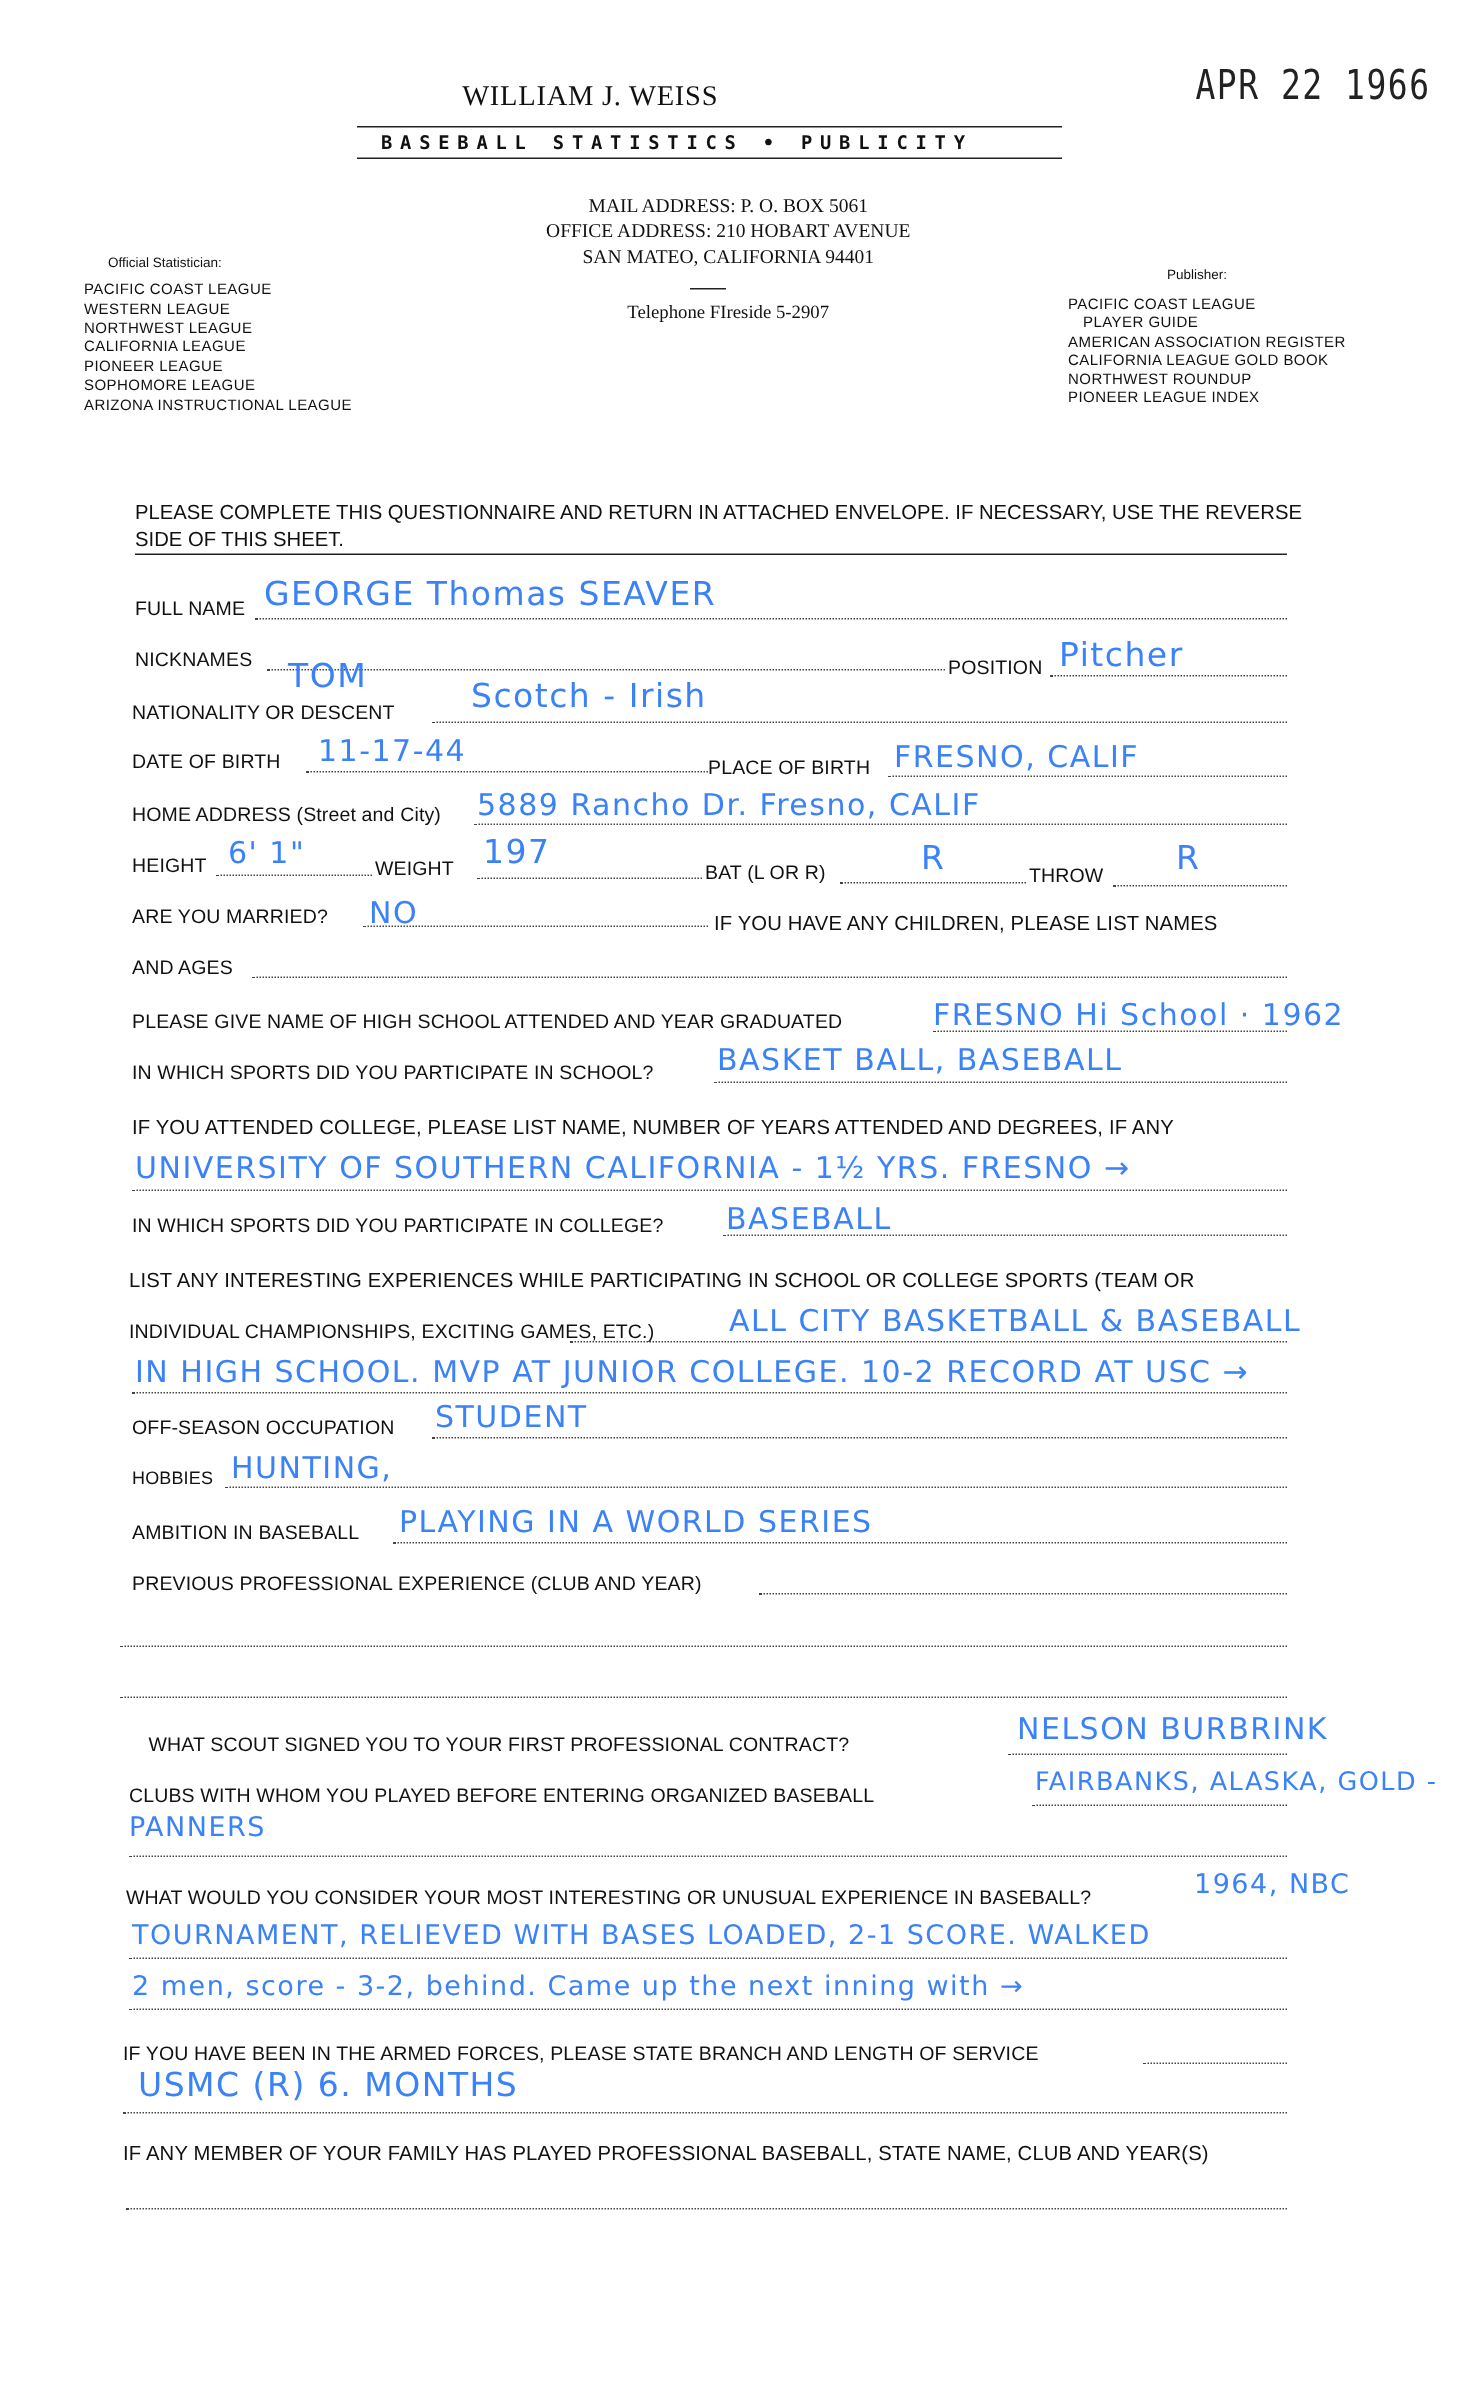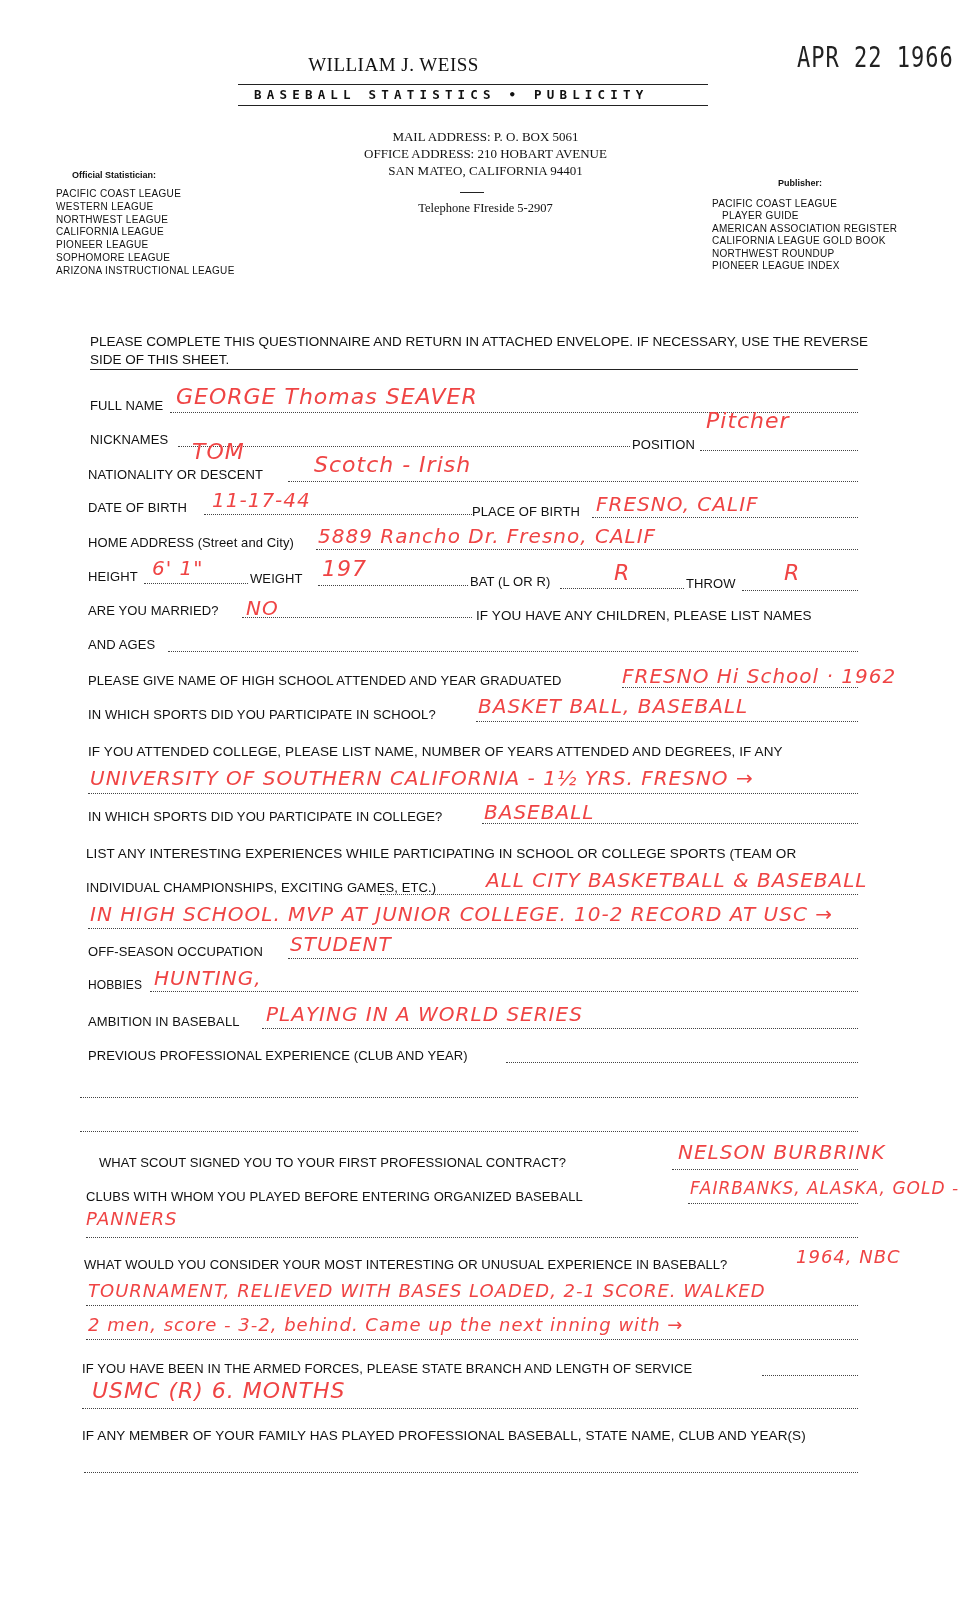--- a/index.html
+++ b/index.html
@@ -1,33 +1,33 @@
 <!DOCTYPE html>
 <html><head>
 <meta charset="utf-8">
 <style>
   html, body { margin: 0; padding: 0; background: #ffffff; }
   body { width: 971px; height: 1600px; position: relative; overflow: hidden; color: #111; }
   .abs { position: absolute; }
   .serif { font-family: "Liberation Serif", "DejaVu Serif", serif; }
   .sans { font-family: "Liberation Sans", "DejaVu Sans", sans-serif; }
   .mono { font-family: "DejaVu Sans Mono", "Liberation Mono", monospace; }
-  .hand { font-family: "DejaVu Sans", sans-serif; font-style: italic; color: #ef4444; letter-spacing: 1px; }
+  .hand { font-family: "DejaVu Sans", sans-serif; color: #3b82f6; letter-spacing: 1px; }
 
   .stamp { left: 797px; top: 42px; font-size: 22px; letter-spacing: 1px; transform: scaleY(1.25); transform-origin: left top; color:#222; }
   .title { left: 0; width: 787px; text-align: center; top: 54px; font-size: 19px; letter-spacing: 0.5px; }
   .tag-line-top { left: 238px; width: 470px; top: 84px; border-top: 1.5px solid #222; }
   .tagline { left: 238px; width: 470px; top: 87px; font-size: 12.5px; font-weight: bold; letter-spacing: 5.2px; white-space: nowrap; padding-left: 16px; }
   .tag-line-bot { left: 238px; width: 470px; top: 105px; border-top: 1.5px solid #222; }
 
   .addr { left: 0; width: 971px; text-align: center; font-size: 13px; line-height: 17px; }
   .addr-rule { left: 460px; width: 24px; top: 192px; border-top: 1.5px solid #222; }
   .phone { left: 0; width: 971px; text-align: center; top: 201px; font-size: 12.5px; }
 
-  .col-head { font-size: 9px; font-weight: bold; }
+  .col-head { font-size: 9px; font-weight: normal; }
   .col-list { font-size: 10px; line-height: 12.8px; letter-spacing: 0.3px; }
 
   .intro { left: 90px; top: 333px; width: 780px; font-size: 13.5px; line-height: 18px; }
   .intro-rule { left: 90px; width: 768px; top: 369px; border-top: 1.5px solid #222; }
 
   .field-label { font-size: 13px; white-space: nowrap; letter-spacing: 0.1px; }
   .dots { border-bottom: 1.5px dotted #444; height: 0; }
   .hand-val { font-size: 20px; white-space: nowrap; }
   .hand-val.big { font-size: 22px; }
 </style>
@@ -73,21 +73,21 @@
 
 <div class="abs sans field-label" style="left:90px; top:398px;">FULL NAME</div>
 <div class="abs dots" style="left:170px; width:688px; top:412px;"></div>
 <div class="abs hand hand-val big" style="left:176px; top:384px;">GEORGE Thomas SEAVER</div>
 
 <div class="abs sans field-label" style="left:90px; top:432px;">NICKNAMES</div>
 <div class="abs dots" style="left:178px; width:452px; top:446px;"></div>
 <div class="abs hand hand-val big" style="left:192px; top:418px;margin-top:21px;">TOM</div>
 <div class="abs sans field-label" style="left:632px; top:437px;">POSITION</div>
 <div class="abs dots" style="left:700px; width:158px; top:450px;"></div>
-<div class="abs hand hand-val big" style="left:706px; top:408px;">Pitcher</div>
+<div class="abs hand hand-val big" style="left:706px; top:425px;">Pitcher</div>
 
 <div class="abs sans field-label" style="left:88px; top:467px;">NATIONALITY OR DESCENT</div>
 <div class="abs dots" style="left:288px; width:570px; top:481px;"></div>
 <div class="abs hand hand-val big" style="left:314px; top:452px;">Scotch - Irish</div>
 
 <div class="abs sans field-label" style="left:88px; top:500px;">DATE OF BIRTH</div>
 <div class="abs dots" style="left:204px; width:268px; top:514px;"></div>
 <div class="abs hand hand-val" style="left:212px; top:488px;">11-17-44</div>
 <div class="abs sans field-label" style="left:472px; top:504px;">PLACE OF BIRTH</div>
 <div class="abs dots" style="left:592px; width:266px; top:517px;"></div>

